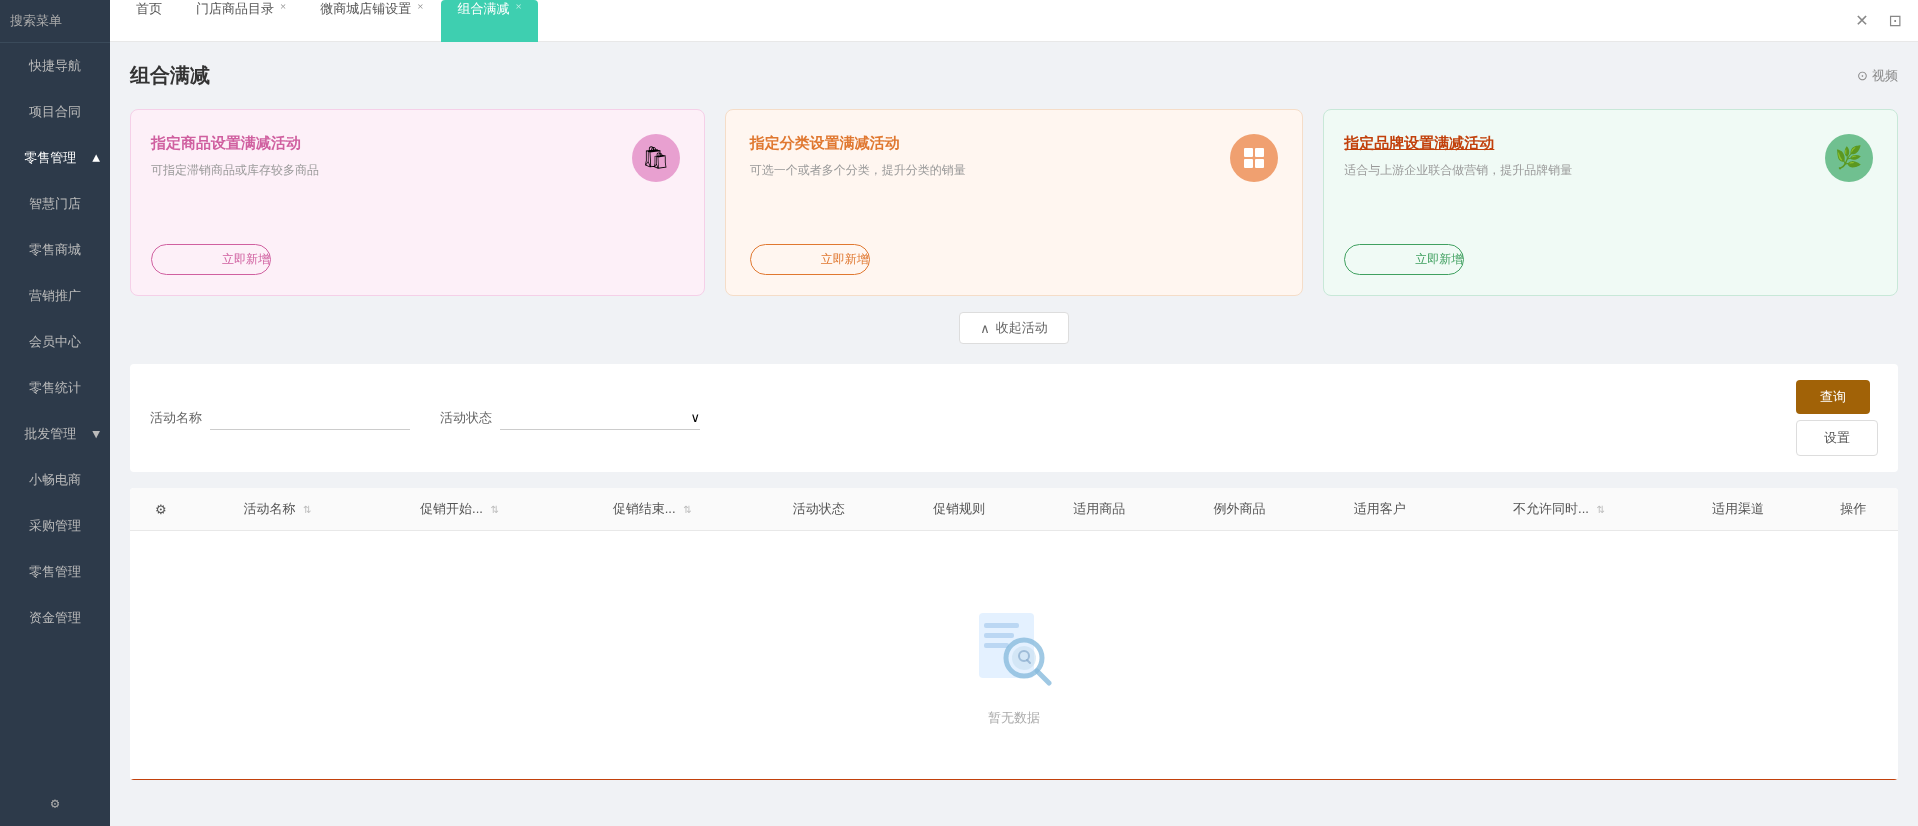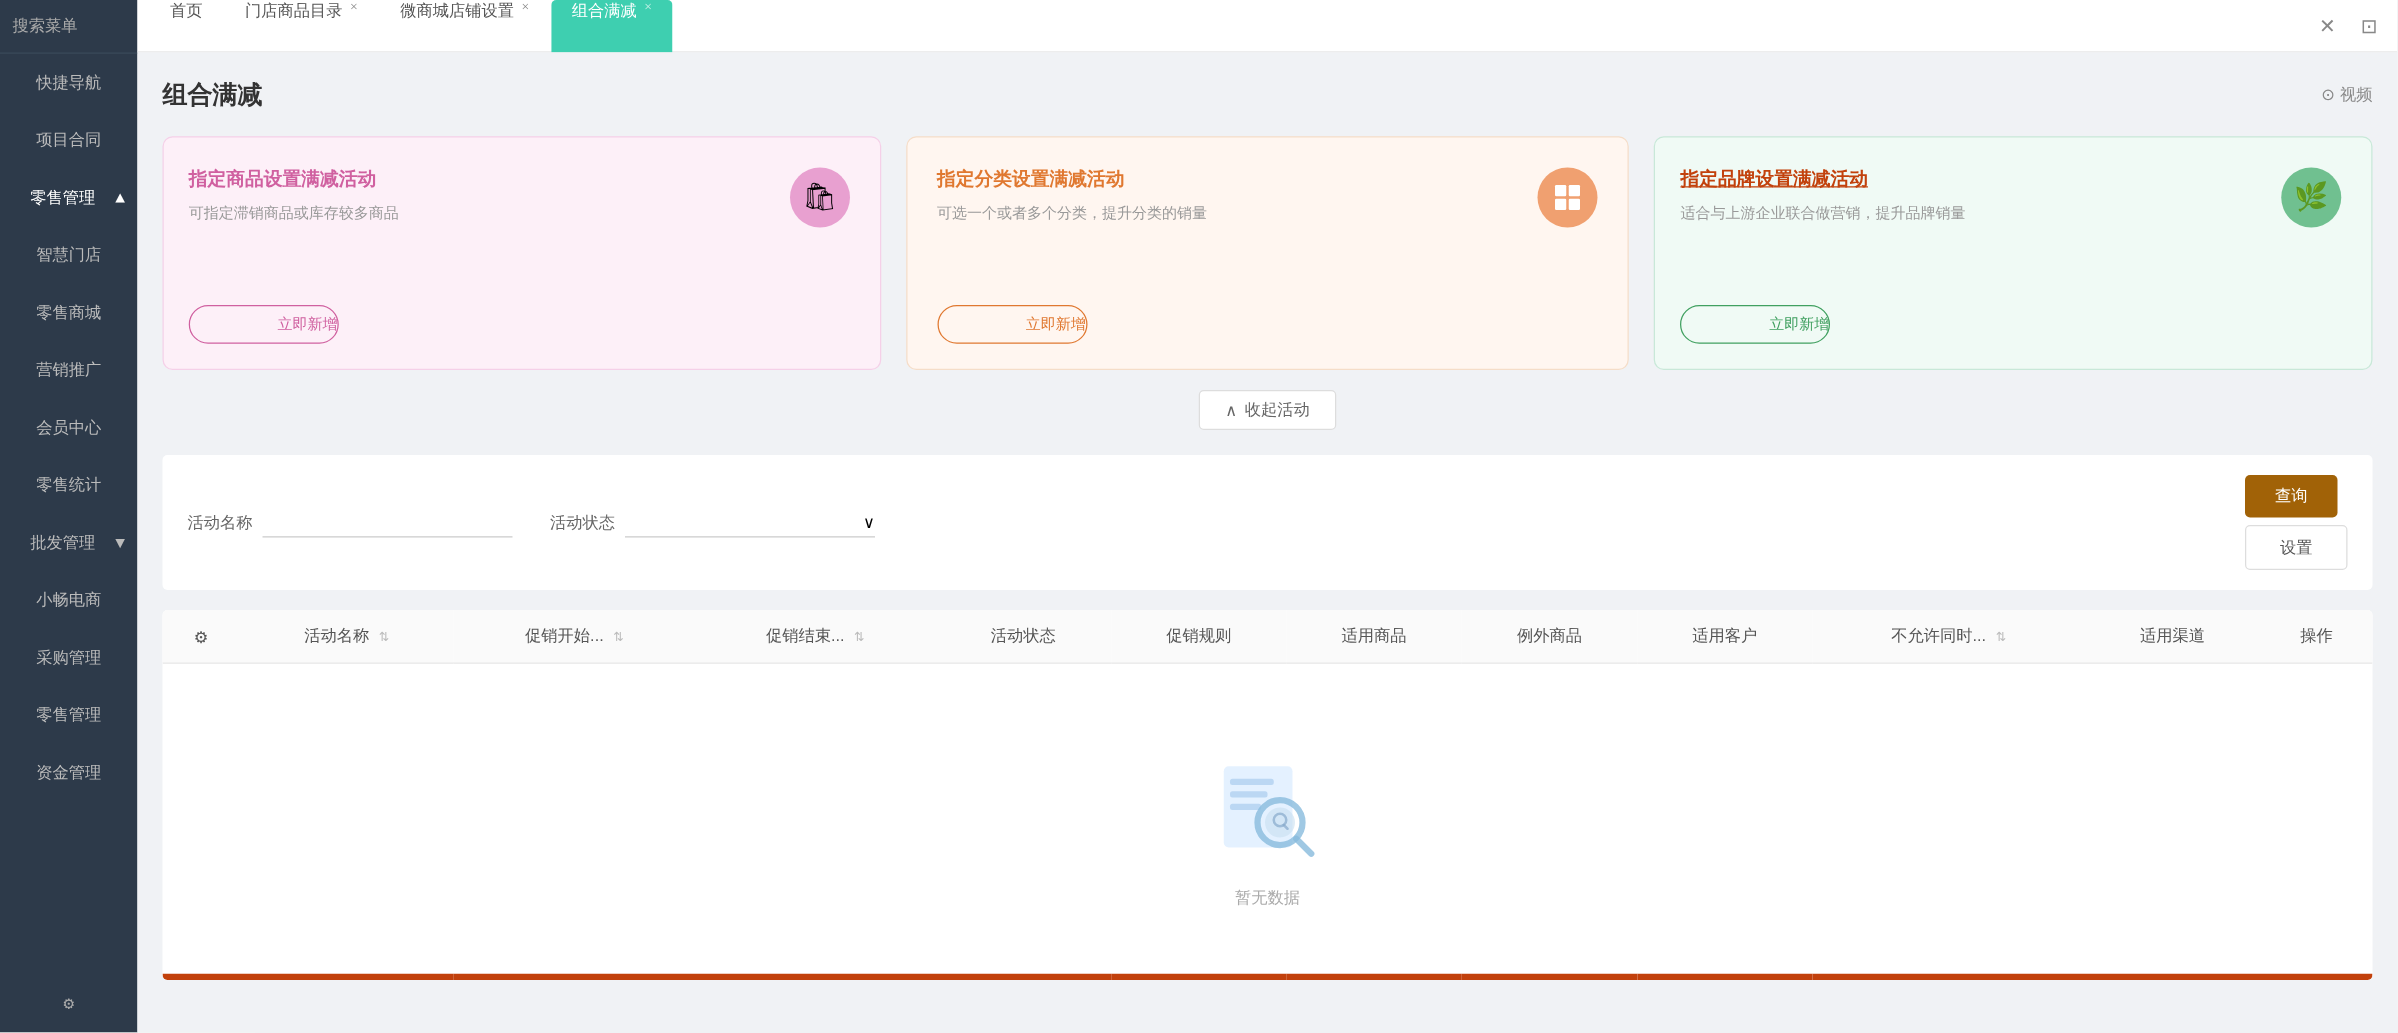--- a/index.html
+++ b/index.html
@@ -300,21 +300,21 @@
       white-space: nowrap;
     }
     .data-table th .sort-icon {
       display: inline-block;
       margin-left: 4px;
       color: #bbb;
       font-size: 10px;
     }
     .data-table td {
       padding: 12px 10px;
-      border-bottom: 5px solid #c2410c;
+      border-bottom: 1px solid #c2410c;
       text-align: center;
       color: #666;
       margin-left: 16px;
     }
 
     
     .empty-state {
       text-align: center;
       padding: 60px 20px 40px;
     }

